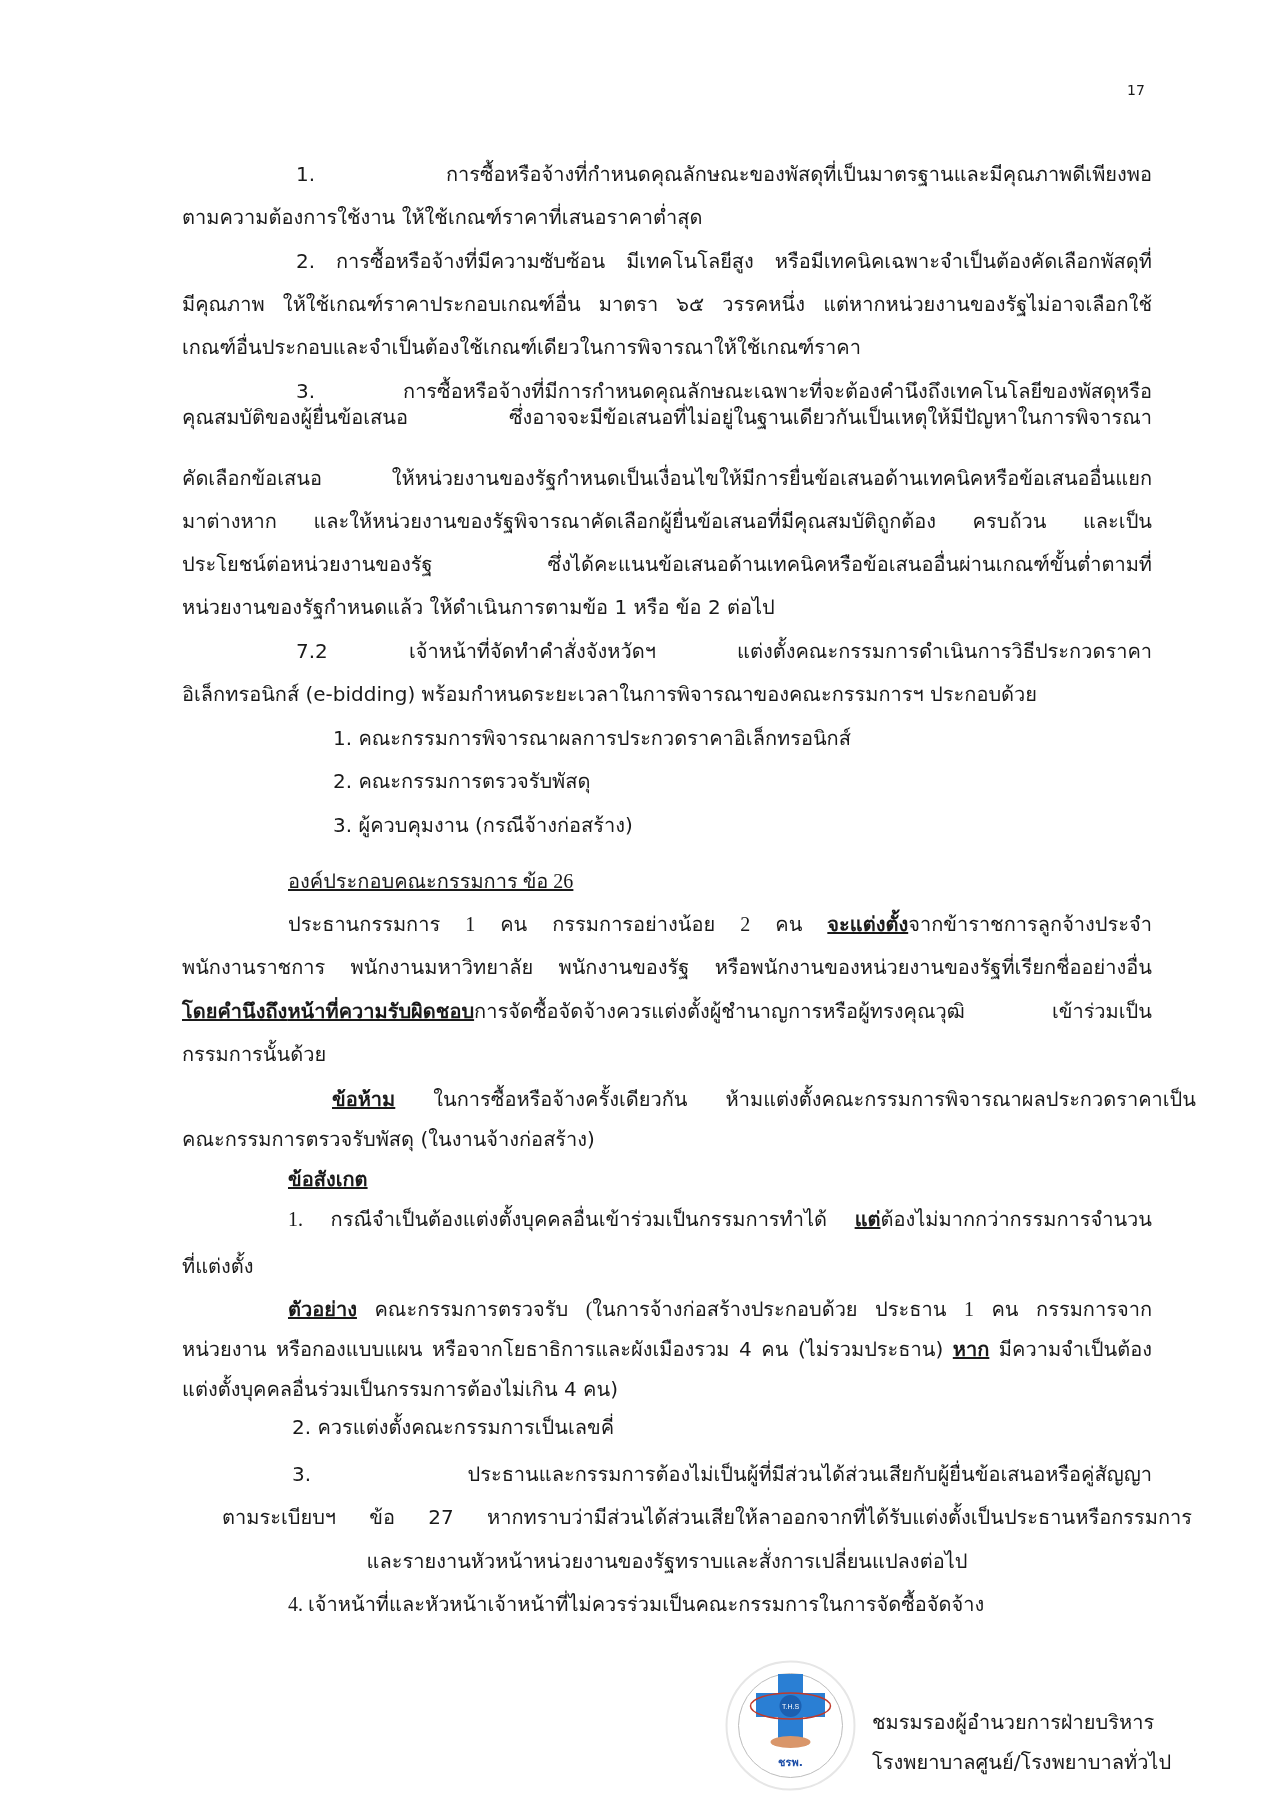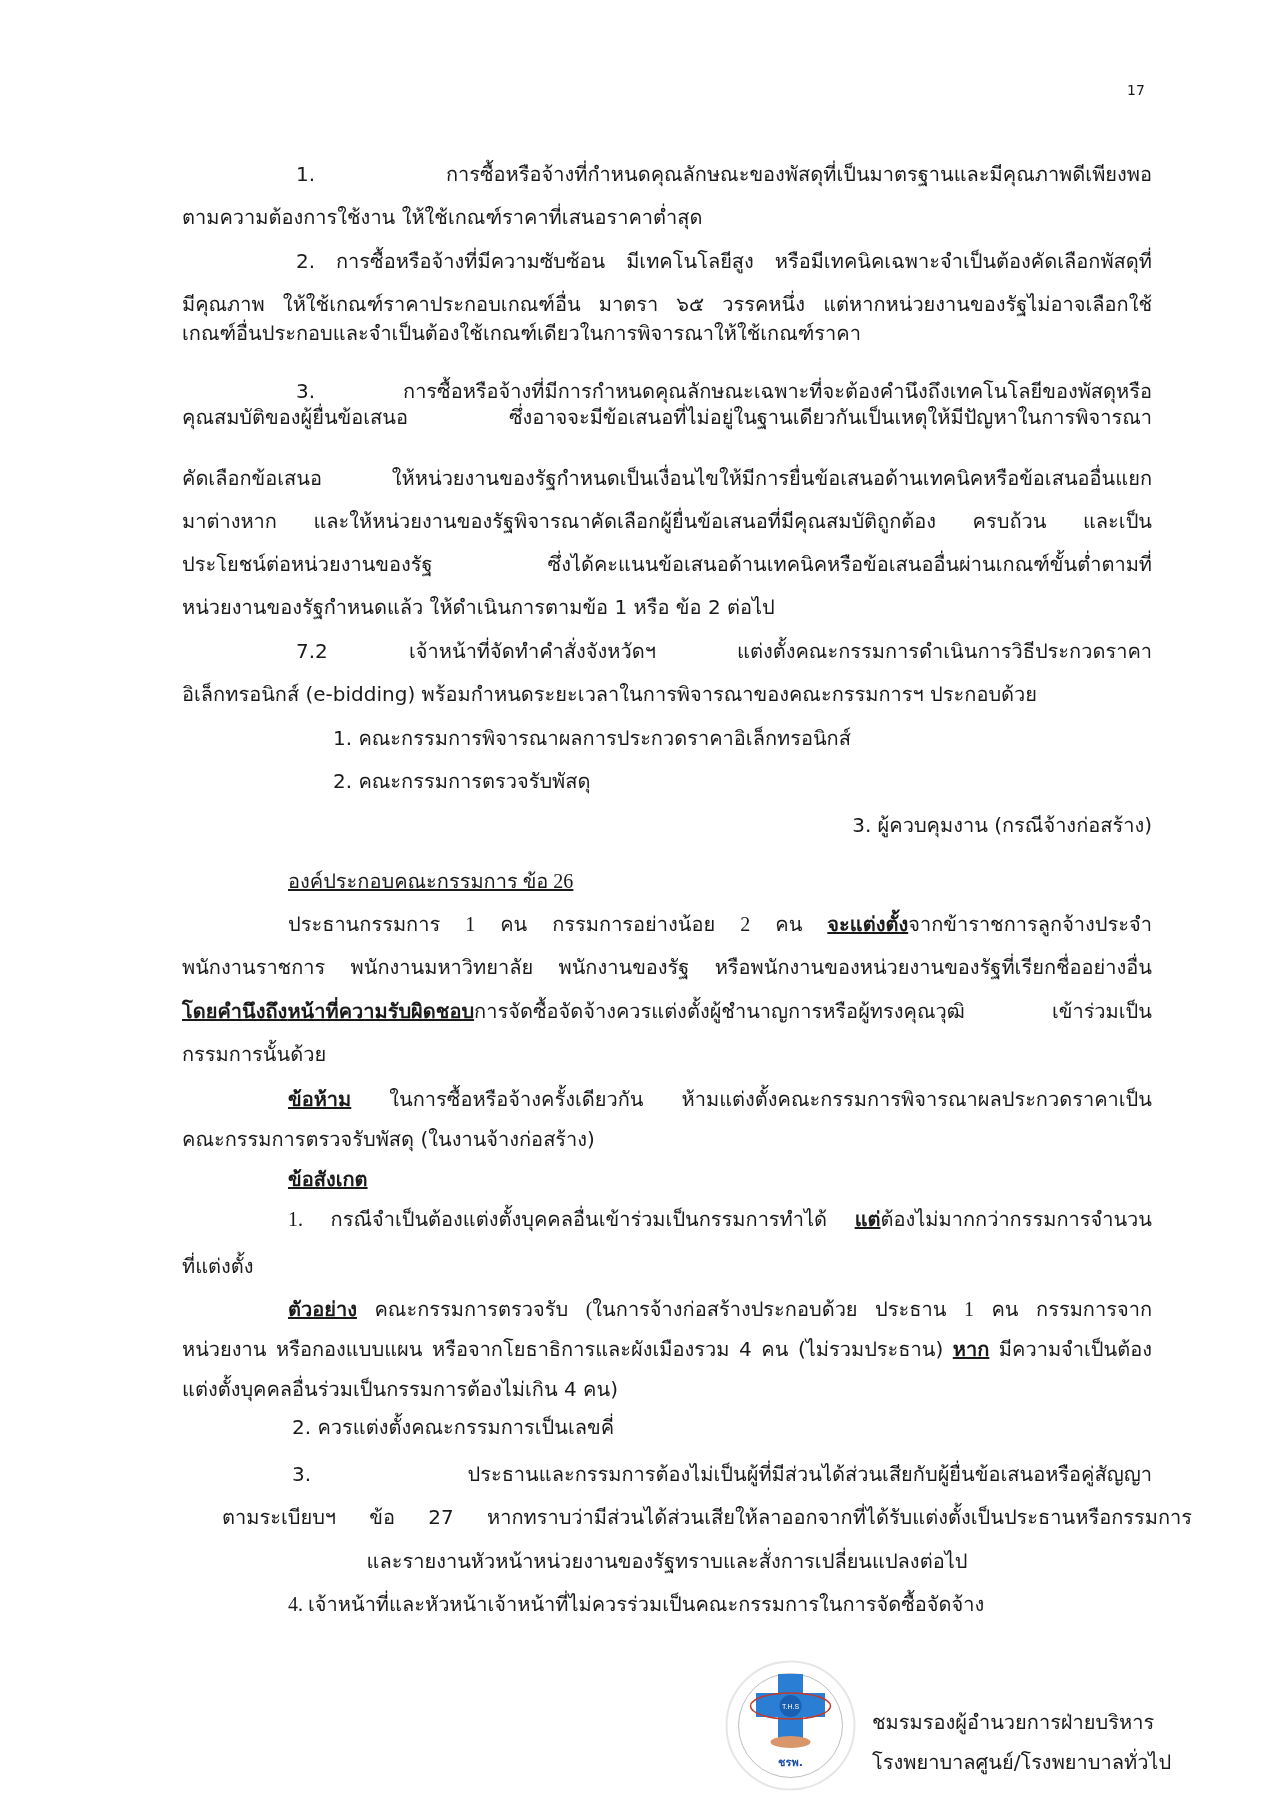--- a/index.html
+++ b/index.html
@@ -21,45 +21,45 @@
 </head>
 <body>
 
 <div class="page-number">17</div>
 
 <div class="line justify i1" style="top:160px;">1. การซื้อหรือจ้างที่กำหนดคุณลักษณะของพัสดุที่เป็นมาตรฐานและมีคุณภาพดีเพียงพอ</div>
 <div class="line" style="top:203px;">ตามความต้องการใช้งาน ให้ใช้เกณฑ์ราคาที่เสนอราคาต่ำสุด</div>
 
 <div class="line justify i1" style="top:247px;">2. การซื้อหรือจ้างที่มีความซับซ้อน มีเทคโนโลยีสูง หรือมีเทคนิคเฉพาะจำเป็นต้องคัดเลือกพัสดุที่</div>
 <div class="line justify" style="top:290px;">มีคุณภาพ ให้ใช้เกณฑ์ราคาประกอบเกณฑ์อื่น มาตรา ๖๕ วรรคหนึ่ง แต่หากหน่วยงานของรัฐไม่อาจเลือกใช้</div>
-<div class="line" style="top:319px;">เกณฑ์อื่นประกอบและจำเป็นต้องใช้เกณฑ์เดียวในการพิจารณาให้ใช้เกณฑ์ราคา</div>
+<div class="line" style="top:333px;">เกณฑ์อื่นประกอบและจำเป็นต้องใช้เกณฑ์เดียวในการพิจารณาให้ใช้เกณฑ์ราคา</div>
 
 <div class="line justify i1" style="top:377px;">3. การซื้อหรือจ้างที่มีการกำหนดคุณลักษณะเฉพาะที่จะต้องคำนึงถึงเทคโนโลยีของพัสดุหรือ</div>
 <div class="line justify" style="top:403px;">คุณสมบัติของผู้ยื่นข้อเสนอ ซึ่งอาจจะมีข้อเสนอที่ไม่อยู่ในฐานเดียวกันเป็นเหตุให้มีปัญหาในการพิจารณา</div>
 <div class="line justify" style="top:464px;">คัดเลือกข้อเสนอ ให้หน่วยงานของรัฐกำหนดเป็นเงื่อนไขให้มีการยื่นข้อเสนอด้านเทคนิคหรือข้อเสนออื่นแยก</div>
 <div class="line justify" style="top:507px;">มาต่างหาก และให้หน่วยงานของรัฐพิจารณาคัดเลือกผู้ยื่นข้อเสนอที่มีคุณสมบัติถูกต้อง ครบถ้วน และเป็น</div>
 <div class="line justify" style="top:550px;">ประโยชน์ต่อหน่วยงานของรัฐ ซึ่งได้คะแนนข้อเสนอด้านเทคนิคหรือข้อเสนออื่นผ่านเกณฑ์ขั้นต่ำตามที่</div>
 <div class="line" style="top:593px;">หน่วยงานของรัฐกำหนดแล้ว  ให้ดำเนินการตามข้อ 1 หรือ ข้อ 2  ต่อไป</div>
 
 <div class="line justify i1" style="top:637px;">7.2 เจ้าหน้าที่จัดทำคำสั่งจังหวัดฯ แต่งตั้งคณะกรรมการดำเนินการวิธีประกวดราคา</div>
 <div class="line" style="top:680px;">อิเล็กทรอนิกส์ (e-bidding) พร้อมกำหนดระยะเวลาในการพิจารณาของคณะกรรมการฯ  ประกอบด้วย</div>
 <div class="line i3" style="top:724px;">1. คณะกรรมการพิจารณาผลการประกวดราคาอิเล็กทรอนิกส์</div>
 <div class="line i3" style="top:767px;">2. คณะกรรมการตรวจรับพัสดุ</div>
-<div class="line i3" style="top:811px;text-align:right;">3. ผู้ควบคุมงาน (กรณีจ้างก่อสร้าง)</div>
+<div class="line i3" style="top:811px;">3. ผู้ควบคุมงาน (กรณีจ้างก่อสร้าง)</div>
 
 <div class="line i2" style="top:867px;">
   <span class="u">องค์ประกอบคณะกรรมการ ข้อ 26</span>
 </div>
 
 <div class="line justify i2" style="top:910px;"><span>ประธานกรรมการ 1 คน กรรมการอย่างน้อย 2 คน </span><span class="u b">จะแต่งตั้ง</span><span>จากข้าราชการลูกจ้างประจำ</span></div>
 <div class="line justify" style="top:953px;">พนักงานราชการ พนักงานมหาวิทยาลัย พนักงานของรัฐ หรือพนักงานของหน่วยงานของรัฐที่เรียกชื่ออย่างอื่น</div>
 <div class="line justify" style="top:997px;"><span class="u b">โดยคำนึงถึง</span><span class="u b">หน้าที่ความรับผิดชอบ</span><span>การจัดซื้อจัดจ้างควรแต่งตั้งผู้ชำนาญการหรือผู้ทรงคุณวุฒิ เข้าร่วมเป็น</span></div>
 <div class="line" style="top:1040px;">กรรมการนั้นด้วย</div>
 
-<div class="line justify i2" style="top:1085px;"><span class="u b">ข้อห้าม</span><span> ในการซื้อหรือจ้างครั้งเดียวกัน  ห้ามแต่งตั้งคณะกรรมการพิจารณาผลประกวดราคาเป็น</span></div>
+<div class="line justify i2" style="top:1085px;margin-left:44px;"><span class="u b">ข้อห้าม</span><span> ในการซื้อหรือจ้างครั้งเดียวกัน  ห้ามแต่งตั้งคณะกรรมการพิจารณาผลประกวดราคาเป็น</span></div>
 <div class="line" style="top:1125px;">คณะกรรมการตรวจรับพัสดุ (ในงานจ้างก่อสร้าง)</div>
 
 <div class="line i2" style="top:1165px;"><span class="u b">ข้อสังเกต</span></div>
 <div class="line justify i2" style="top:1205px;"><span>1. กรณีจำเป็นต้องแต่งตั้งบุคคลอื่นเข้าร่วมเป็นกรรมการทำได้ </span><span class="u b">แต่</span><span>ต้องไม่มากกว่ากรรมการจำนวน</span></div>
 <div class="line" style="top:1252px;">ที่แต่งตั้ง</div>
 
 <div class="line justify i2" style="top:1295px;"><span class="u b">ตัวอย่าง</span><span> คณะกรรมการตรวจรับ (ในการจ้างก่อสร้างประกอบด้วย ประธาน 1 คน กรรมการจาก</span></div>
 <div class="line justify" style="top:1335px;"><span>หน่วยงาน หรือกองแบบแผน หรือจากโยธาธิการและผังเมืองรวม 4 คน (ไม่รวมประธาน) </span><span class="u b">หาก</span><span> มีความจำเป็นต้อง</span></div>
 <div class="line" style="top:1375px;">แต่งตั้งบุคคลอื่นร่วมเป็นกรรมการต้องไม่เกิน 4 คน)</div>
 

